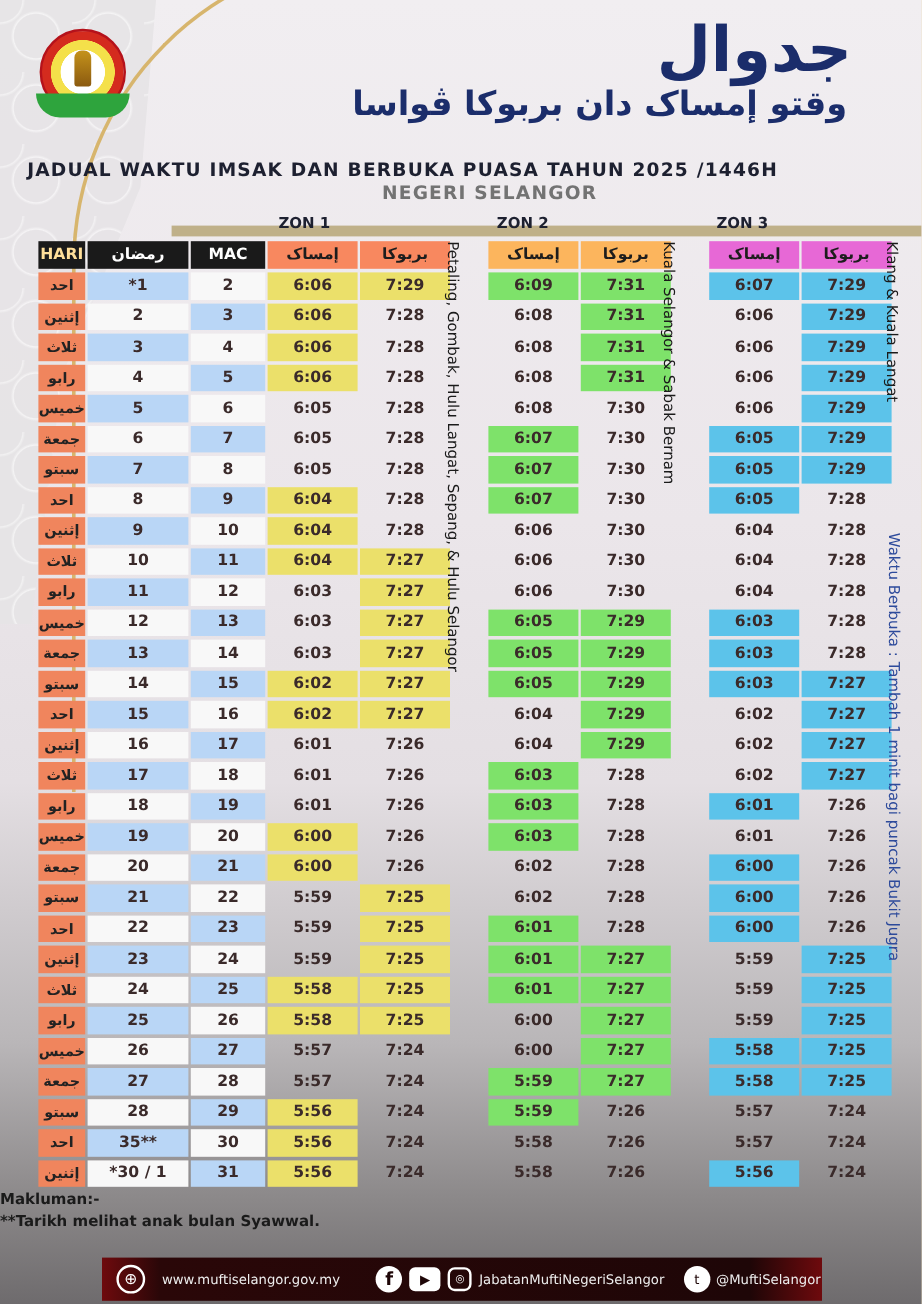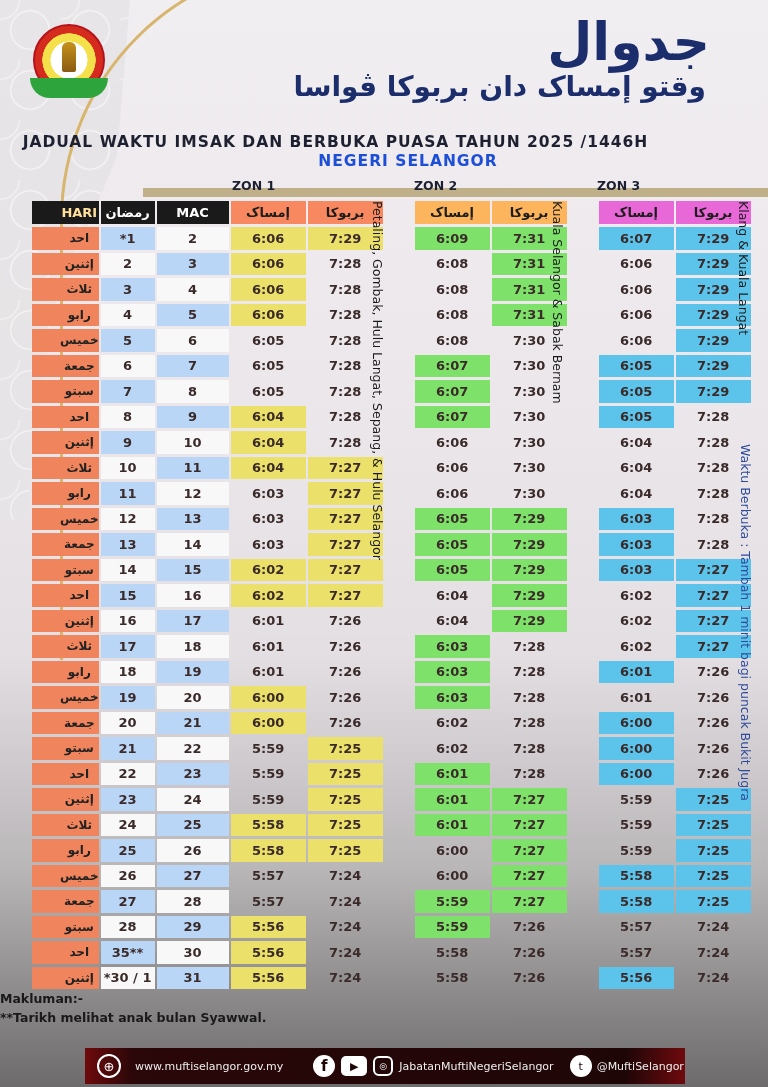--- a/index.html
+++ b/index.html
@@ -12,27 +12,27 @@
     background-size: 60px 60px; background-color: #e6e4e6; opacity: .9;
     clip-path: polygon(0 0, 100% 0, 90% 30%, 40% 60%, 20% 100%, 0 100%); }
   .arch { position: absolute; left: 60px; top: -40px; width: 1000px; height: 700px; border: 3px solid #d7b56d; border-radius: 260px 0 0 0; border-right: none; border-bottom: none; }
   .logo { position: absolute; left: 33px; top: 24px; width: 72px; height: 72px; border-radius: 50%;
     background: radial-gradient(circle, #fff 0 38%, #f4e04a 39% 55%, #d42b1e 56% 88%, #f1c94c 89%); border: 2px solid #b5121b; }
   .logo-ribbon { position: absolute; left: 30px; top: 78px; width: 78px; height: 20px; border-radius: 0 0 40px 40px; background: #2ea43d; }
   .logo-crown { position: absolute; left: 62px; top: 42px; width: 14px; height: 30px; background: linear-gradient(#c5931b, #8b5a10); border-radius: 6px 6px 2px 2px; }
   .title-ar1 { position: absolute; right: 58px; top: 12px; font-size: 52px; font-weight: bold; color: #1b2d6b; direction: rtl; }
   .title-ar2 { position: absolute; right: 62px; top: 70px; font-size: 28px; font-weight: bold; color: #1b2d6b; direction: rtl; margin-left: 20px; }
   .sub1 { position: absolute; left: 0; width: 671px; top: 133px; text-align: center; font-size: 15.5px; font-weight: bold; letter-spacing: 1px; color: #1d2030; }
-  .sub2 { position: absolute; left: 0; width: 768px; top: 152px; text-align: center; font-size: 15.5px; font-weight: bold; letter-spacing: 1px; color: #1d4ed8; padding-left: 48px; }
+  .sub2 { position: absolute; left: 0; width: 768px; top: 152px; text-align: center; font-size: 15.5px; font-weight: bold; letter-spacing: 1px; color: #737373; padding-left: 48px; }
   .zone-bar { position: absolute; left: 143px; top: 188px; width: 625px; height: 9px; background: #bfb089; }
   .zone-label { position: absolute; top: 178px; font-size: 12.5px; font-weight: bold; color: #1d2030; }
   table { position: absolute; left: 30px; top: 198px; border-collapse: separate; border-spacing: 2px 3px; }
   td, th { height: 22.5px; text-align: center; font-weight: bold; font-size: 13px; color: #3a2a2a; padding: 0; }
   th { height: 23px; font-size: 13px; }
-  .c-hari { width: 39px; padding-left: 28px; } .c-ram { width: 54px; } .c-mac { width: 72px; } .c-t { width: 75px; }
+  .c-hari { width: 39px; } .c-ram { width: 84px; } .c-mac { width: 62px; } .c-t { width: 75px; }
   .c-gap { width: 28px; background: transparent; }
   .h-dark { background: #1a1a1a; color: #fff; }
   .h-hari { color: #ffdf9a; }
   .h-z1 { background: #f8885f; color: #1d1d1d; }
   .h-z2 { background: #fcb55d; color: #1d1d1d; }
   .h-z3 { background: #e768d6; color: #1d1d1d; }
   .hari { background: #f0855d; color: #222; font-size: 12px; }
   .blue { background: #b9d6f6; }
   .white { background: #f8f8f8; }
   .yl { background: #ebe06a; }

